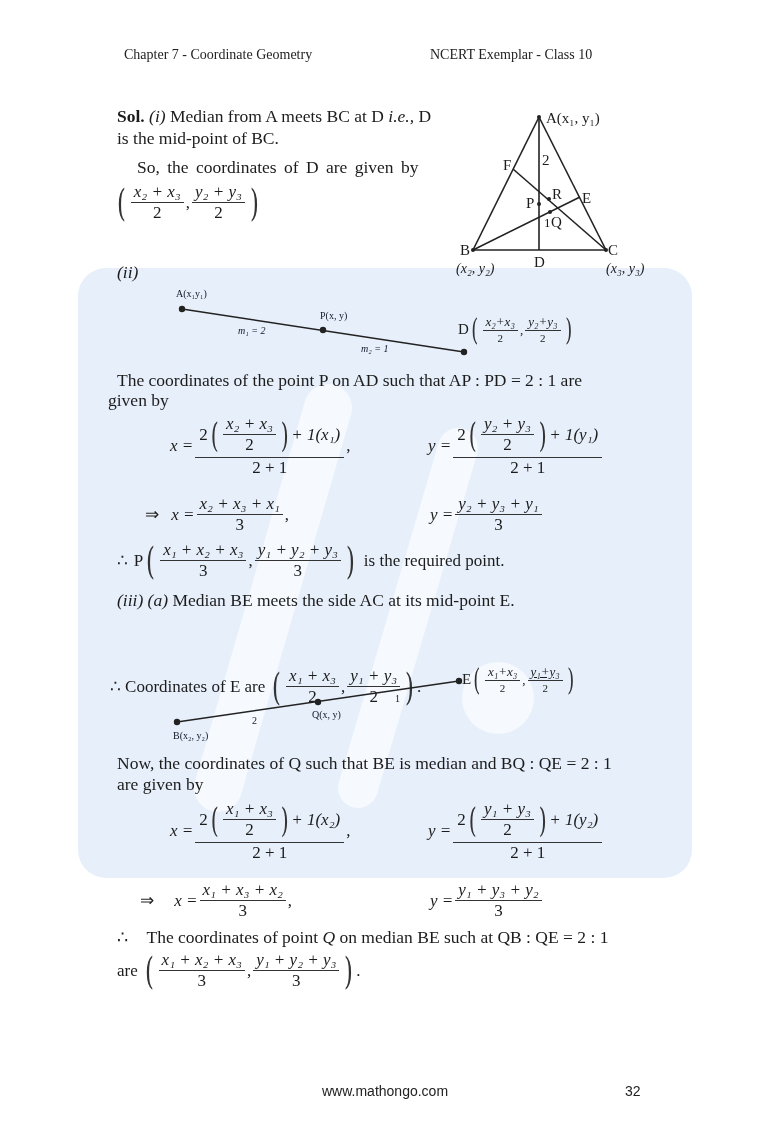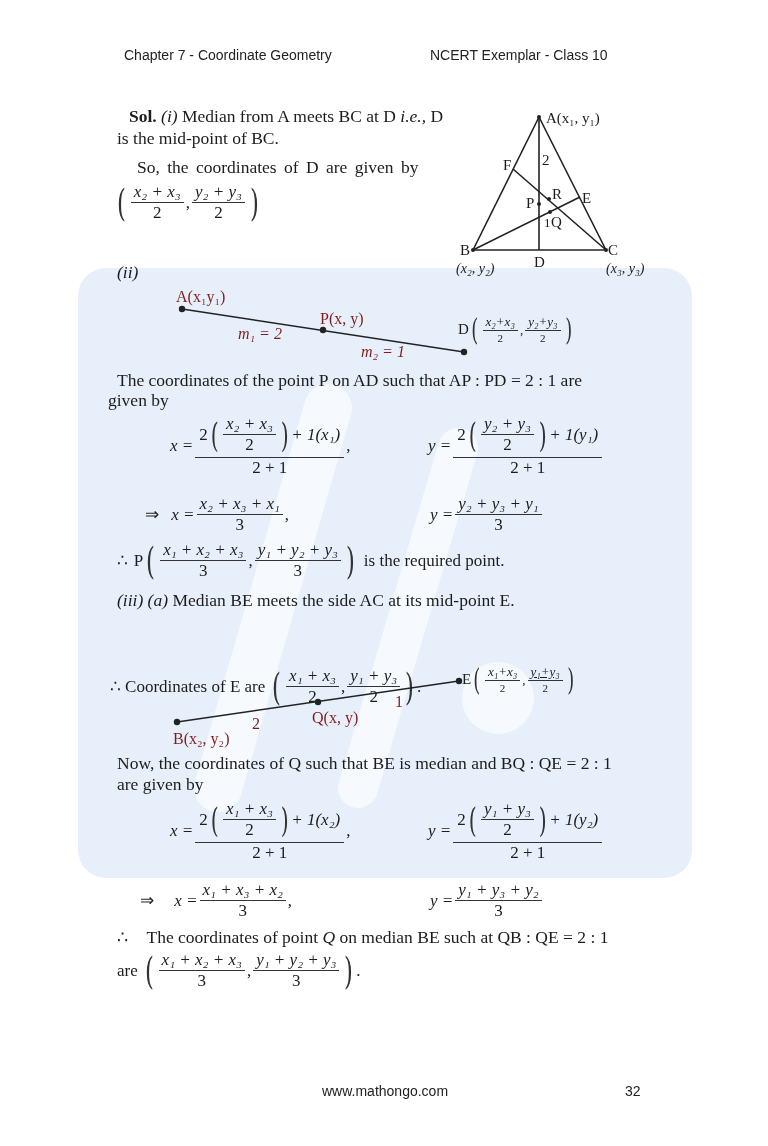--- a/index.html
+++ b/index.html
@@ -1,18 +1,18 @@
 <!DOCTYPE html>
 <html><head>
 <meta charset="utf-8">
 <style>
   html, body { margin:0; padding:0; background:#ffffff; }
   body { width:768px; height:1146px; position:relative; overflow:hidden;
          font-family:"DejaVu Serif", "Liberation Serif", serif; color:#1a1a1a; }
-  .hdr { position:absolute; top:47px; font-family:Liberation Sans, sans-serif; font-size:14px; color:#222; }
+  .hdr { position:absolute; top:47px; font-family:Liberation Serif, serif; font-size:14px; color:#222; }
   .hdr-left { left:124px; }
   .hdr-right { left:430px; }
   .ftr { position:absolute; top:1083px; font-family:"Liberation Sans", sans-serif; font-size:14px; color:#222; }
   .ftr-site { left:322px; }
   .ftr-page { left:625px; }
 
   .wm { position:absolute; left:78px; top:268px; width:614px; height:610px; background:#e7effa;
         border-radius:28px; overflow:hidden; }
   .wm svg { position:absolute; left:0; top:0; }
 
@@ -21,39 +21,39 @@
   .b { font-weight:bold; }
   .m { font-family:"Liberation Serif", serif; font-style:italic; }
 
   
   .frac { display:inline-flex; flex-direction:column; align-items:center; vertical-align:middle; margin:0 2px; }
   .frac .num { padding:0 3px; border-bottom:1px solid #333; line-height:20px; }
   .frac .den { line-height:20px; padding:0 3px; font-style:normal; }
   .paren { font-size:38px; font-weight:200; line-height:38px; vertical-align:middle; font-family:"DejaVu Serif", serif; transform:scaleX(0.6); display:inline-block; color:#333; }
   .row { position:absolute; display:flex; align-items:center; white-space:nowrap; font-family:"Liberation Serif", serif; font-size:17px; color:#1c1c1c; }
   .small { font-size:11px; }
-  .lbl { position:absolute; font-family:"Liberation Serif", serif; font-size:16px; white-space:nowrap; color:#7f1d1d; }
+  .lbl { position:absolute; font-family:"Liberation Serif", serif; font-size:10px; white-space:nowrap; color:#0f172a; }
 </style>
 </head>
 <body>
 
 <div class="hdr hdr-left">Chapter 7 - Coordinate Geometry</div>
 <div class="hdr hdr-right">NCERT Exemplar - Class 10</div>
 
 <div class="wm">
   <svg width="614" height="610" viewBox="0 0 614 610">
     <g stroke="#f6f9fe" stroke-linecap="round" fill="none">
       <line x1="250" y1="140" x2="140" y2="520" stroke-width="48"></line>
       <line x1="380" y1="180" x2="280" y2="520" stroke-width="40"></line>
     </g>
     <circle cx="420" cy="430" r="36" fill="#f6f9fe"></circle>
   </svg>
 </div>
 
-<div class="t" style="left:117px; top:106px;margin-left:12px;">
+<div class="t" style="left:117px; top:106px;">
   <span class="b">Sol.</span>
   <span class="it">(i)</span>
   <span>Median from A meets BC at D</span>
   <span class="it">i.e.,</span>
   <span>D</span>
 </div>
 <div class="t" style="left:117px; top:128px;">is the mid-point of BC.</div>
 <div class="t" style="left:137px; top:157px; word-spacing:3px;">So, the coordinates of D are given by</div>
 <div class="row" style="left:114px; top:182px;">
   <span class="paren">(</span>

